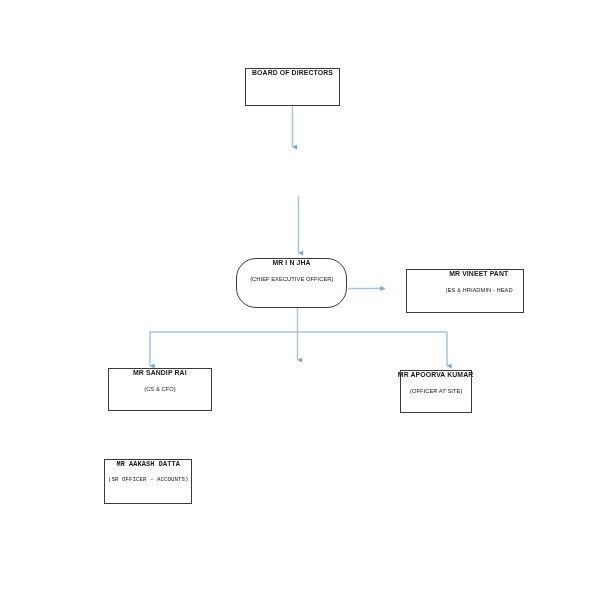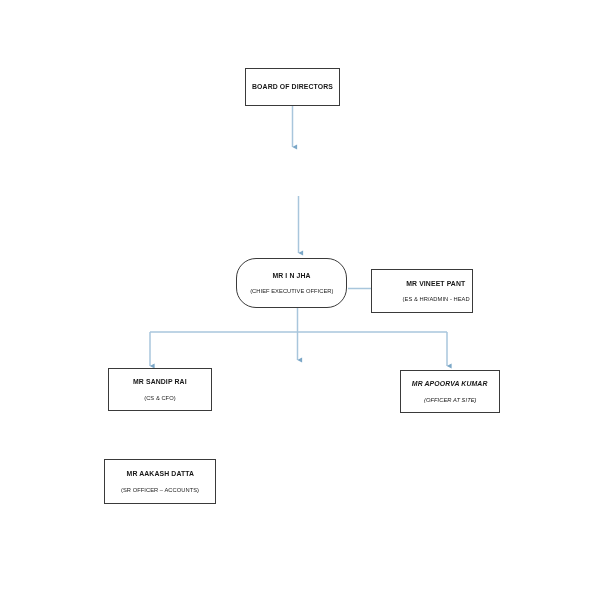--- a/index.html
+++ b/index.html
@@ -19,21 +19,21 @@
 
   
   .node {
     position: absolute;
     box-sizing: border-box;
     background: #ffffff;
     border: 1px solid #3a3a3a;
     display: flex;
     flex-direction: column;
     align-items: center;
-    justify-content: center;
+    justify-content: flex-start;
     text-align: center;
     z-index: 3;
   }
   .node .title {
     font-size: 7.4px;
     font-weight: 700;
     letter-spacing: 0.12px;
     color: #161616;
     line-height: 1.15;
     white-space: nowrap;
@@ -104,33 +104,33 @@
   <div class="node single" style="left:245px; top:68px; width:95px; height:38px;">
     <div class="title">BOARD OF DIRECTORS</div>
   </div>
 
 
   <div class="node" style="left:236px; top:258px; width:111px; height:50px;border-radius:20px;">
     <div class="title">MR I N JHA</div>
     <div class="subtitle">(CHIEF EXECUTIVE  OFFICER)</div>
   </div>
 
-  <div class="node" style="left:371px; top:269px; width:102px; height:44px;padding-left:28px;">
+  <div class="node" style="left:406px; top:269px; width:118px; height:44px;padding-left:28px;">
     <div class="title">MR VINEET PANT</div>
     <div class="subtitle">(ES &amp; HR/ADMIN - HEAD</div>
   </div>
 
   <div class="node" style="left:108px; top:368px; width:104px; height:43px;">
     <div class="title">MR SANDIP RAI</div>
     <div class="subtitle">(CS &amp; CFO)</div>
   </div>
 
-  <div class="node" style="left:400px; top:370px; width:100px; height:43px;font-style:italic;">
+  <div class="node" style="left:400px; top:370px; width:72px; height:43px;">
     <div class="title">MR APOORVA KUMAR</div>
     <div class="subtitle">(OFFICER AT SITE)</div>
   </div>
 
-  <div class="node" style="left:104px; top:459px; width:112px; height:45px;">
+  <div class="node" style="left:104px; top:459px; width:88px; height:45px;font-family:Liberation Mono, monospace;">
     <div class="title">MR AAKASH DATTA</div>
     <div class="subtitle">(SR OFFICER – ACCOUNTS)</div>
   </div>
 
 </div>
 
 </body></html>

